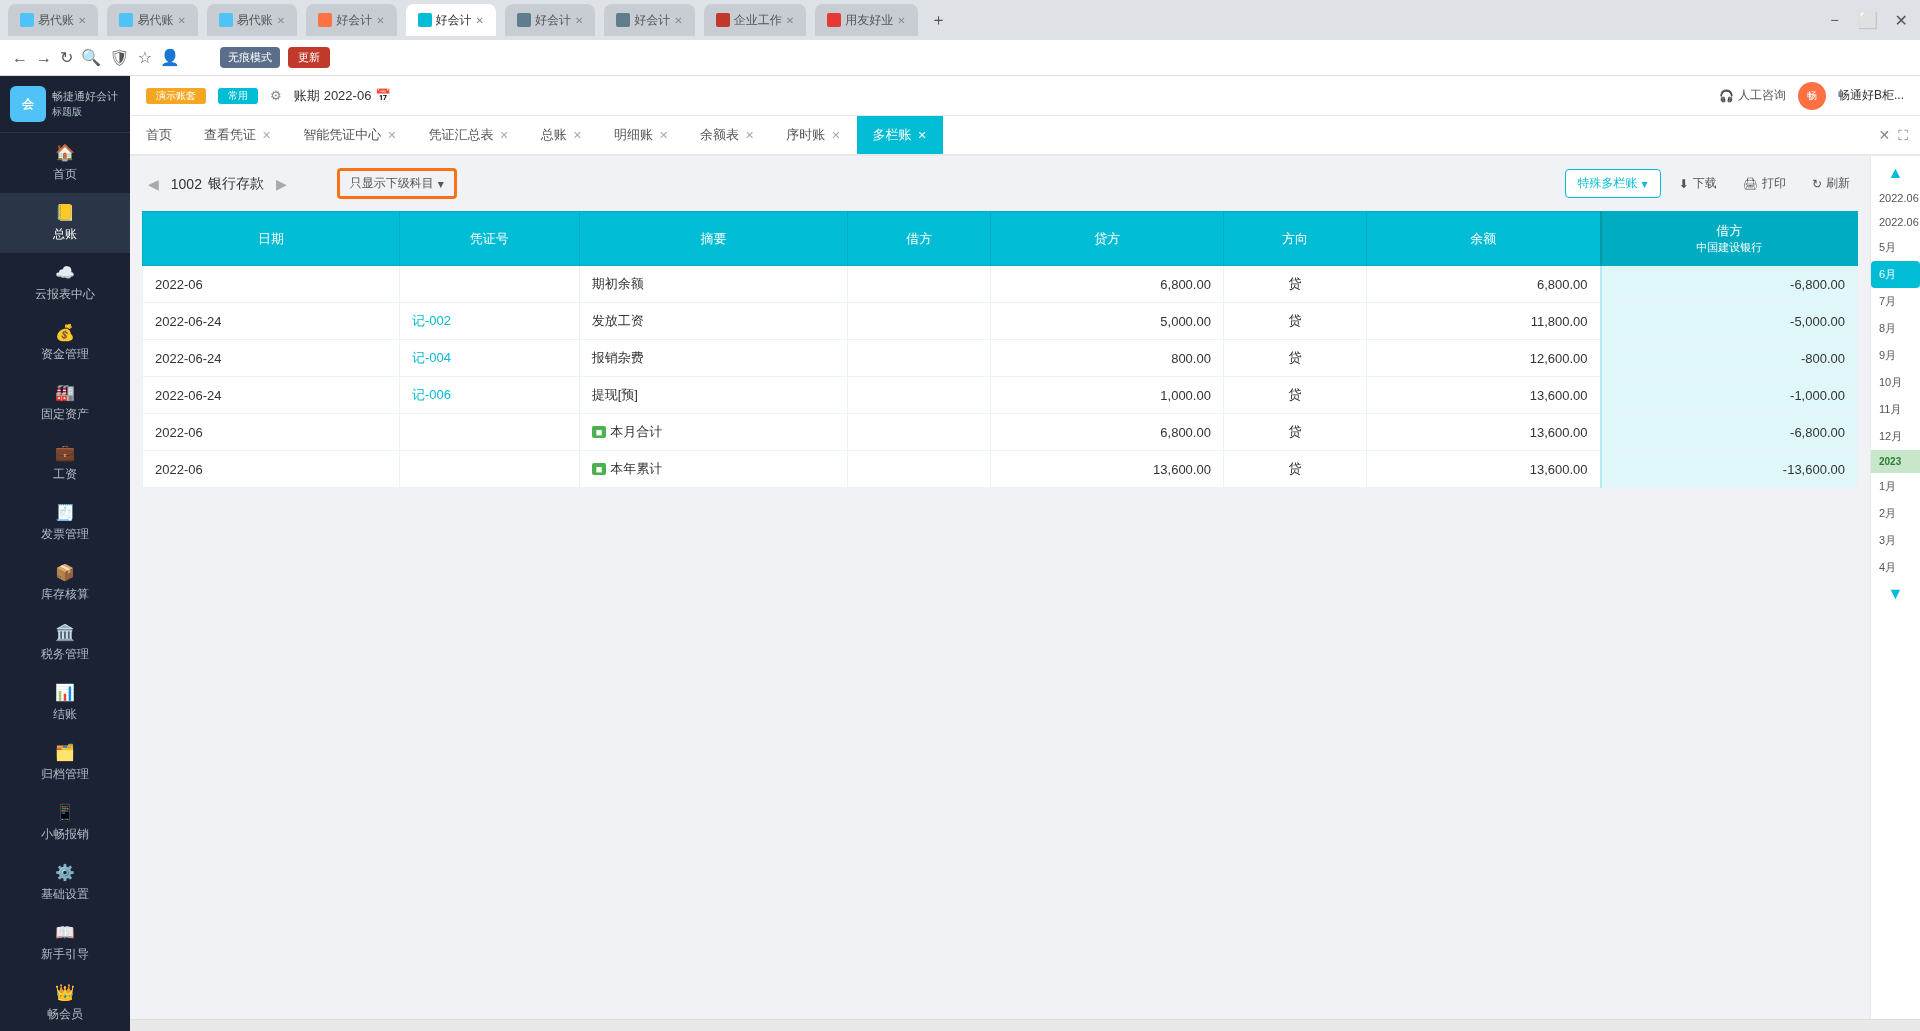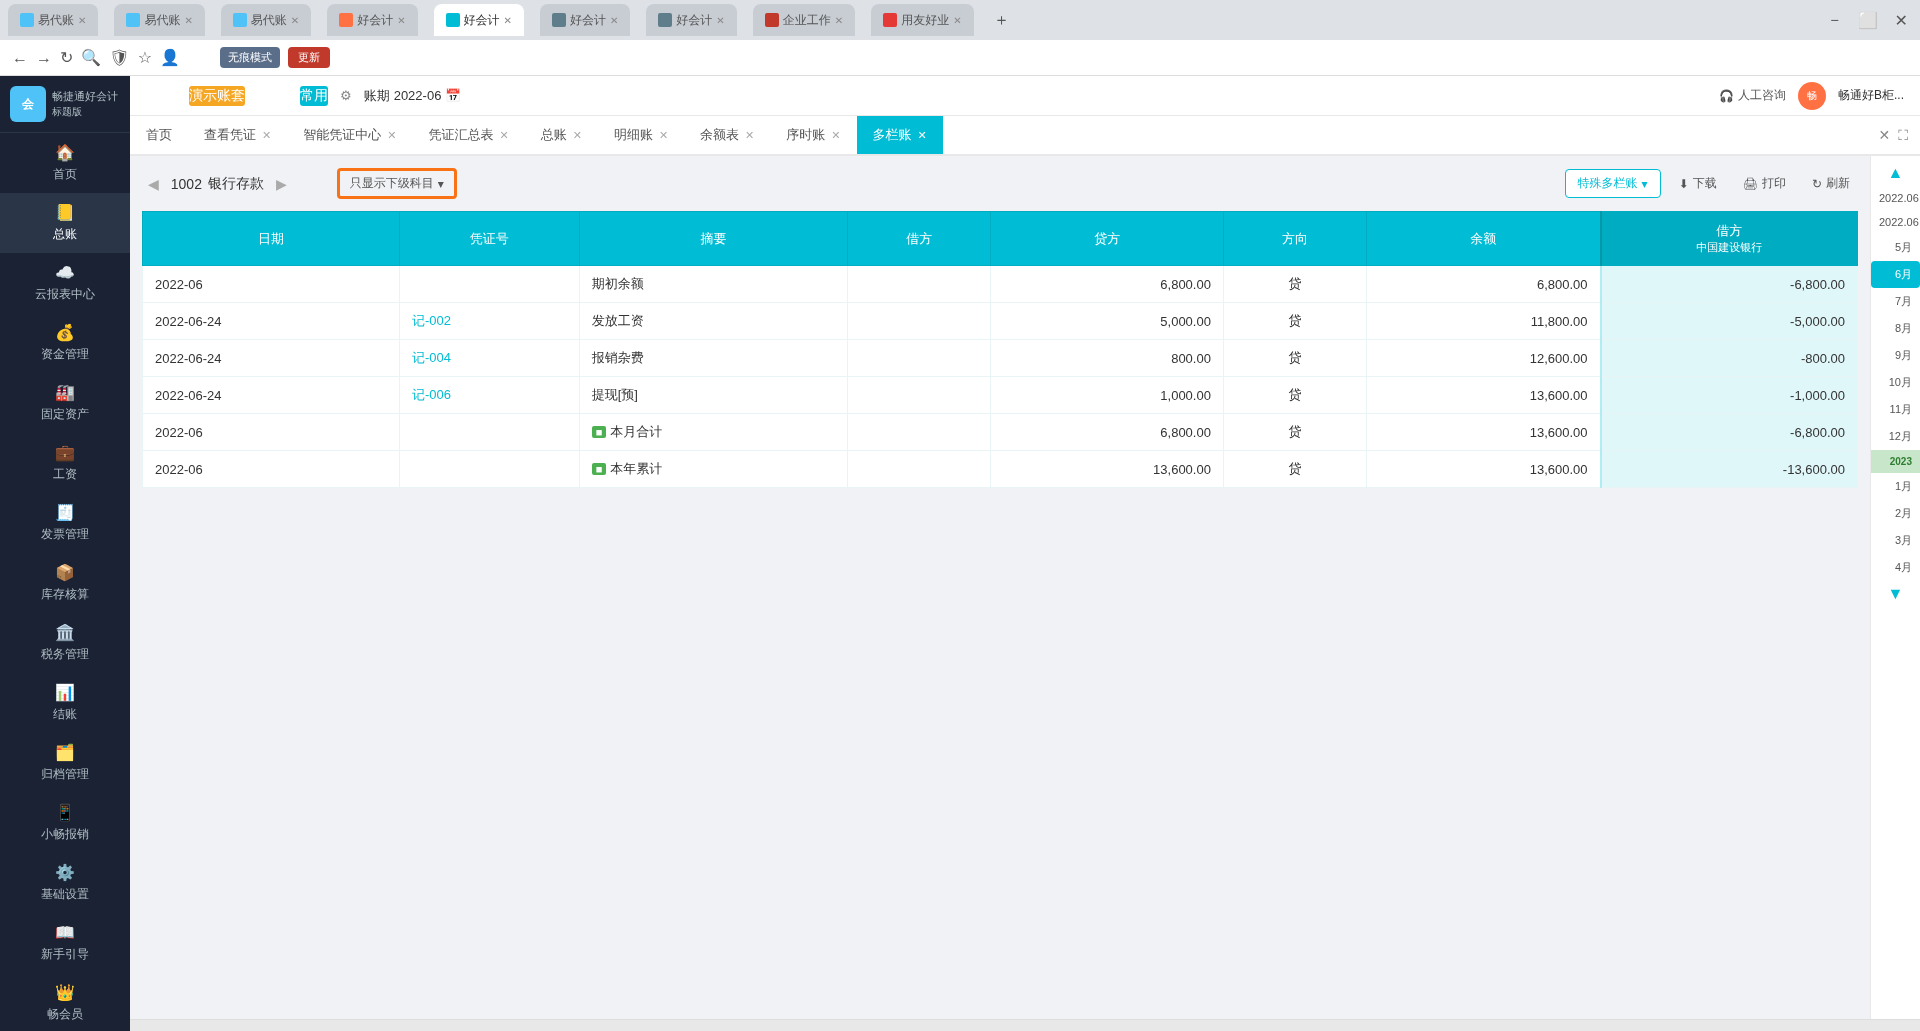--- a/index.html
+++ b/index.html
@@ -1,19 +1,19 @@
 <!DOCTYPE html>
 <html><head>
   <meta charset="utf-8">
   <style>
     * { box-sizing: border-box; margin: 0; padding: 0; }
     body { font-family: 'Microsoft YaHei', Arial, sans-serif; font-size: 13px; background: #f0f2f5; overflow: hidden; }
 
     
-    .browser-chrome { background: #dee1e6; height: 40px; display: flex; align-items: center; padding: 0 8px; gap: 16px; }
+    .browser-chrome { background: #dee1e6; height: 40px; display: flex; align-items: center; padding: 0 8px; gap: 9px; }
     .tab { display: flex; align-items: center; gap: 4px; padding: 6px 12px; border-radius: 8px 8px 0 0; font-size: 12px; cursor: pointer; max-width: 150px; height: 32px; }
     .tab.active { background: #fff; color: #333; }
     .tab.inactive { background: #c8cdd4; color: #555; }
     .tab-icon { width: 14px; height: 14px; border-radius: 2px; flex-shrink: 0; }
     .tab-label { overflow: hidden; white-space: nowrap; text-overflow: ellipsis; max-width: 80px; }
     .tab-close { font-size: 10px; color: #888; cursor: pointer; flex-shrink: 0; }
     .browser-actions { margin-left: auto; display: flex; align-items: center; gap: 8px; }
     .browser-btn { font-size: 16px; color: #555; cursor: pointer; padding: 4px; }
 
     
@@ -34,21 +34,21 @@
     .logo-text { font-size: 11px; color: #b0bec5; line-height: 1.4; font-family: Liberation Serif, serif; }
     .sidebar-item { display: flex; flex-direction: column; align-items: center; padding: 10px 4px; cursor: pointer; color: #b0bec5; font-size: 12px; gap: 4px; }
     .sidebar-item.active { background: #2a3548; color: #fff; }
     .sidebar-item .si-icon { font-size: 16px; }
 
     
     .main { flex: 1; display: flex; flex-direction: column; overflow: hidden; background: #f0f2f5; }
 
     
     .top-bar { background: #fff; height: 40px; display: flex; align-items: center; padding: 0 16px; gap: 12px; border-bottom: 1px solid #e8e8e8; }
-    .demo-badge { font-size: 14px; color: #fff; background: #f5a623; border-radius: 3px; padding: 1px 0; margin-left: 43px; }
+    .demo-badge { font-size: 10px; color: #fff; background: #f5a623; border-radius: 3px; padding: 1px 10px; }
     .period-info { display: flex; align-items: center; gap: 4px; font-size: 13px; color: #333; }
     .top-bar-right { margin-left: auto; display: flex; align-items: center; gap: 12px; }
     .consult-btn { display: flex; align-items: center; gap: 4px; font-size: 12px; color: #555; cursor: pointer; }
     .user-avatar { width: 28px; height: 28px; border-radius: 50%; background: #ff7043; display: flex; align-items: center; justify-content: center; color: #fff; font-size: 10px; }
 
     
     .tab-bar { background: #fff; display: flex; align-items: center; border-bottom: 2px solid #e8e8e8; overflow-x: auto; flex-shrink: 0; }
     .page-tab { padding: 10px 16px; font-size: 13px; cursor: pointer; white-space: nowrap; display: flex; align-items: center; gap: 6px; color: #555; border-bottom: 2px solid transparent; margin-bottom: -2px; }
     .page-tab.active { color: #fff; background: #00bcd4; border-bottom-color: #00bcd4; }
     .page-tab.active .tab-close-x { color: #fff; }
@@ -77,21 +77,21 @@
     .ledger-table tbody tr { background: #fff; }
     .ledger-table tbody td { padding: 9px 12px; border: 1px solid #e8f4f5; color: #333; }
     .ledger-table tbody td.num { text-align: right; }
     .ledger-table tbody td.center { text-align: center; }
     .tag-green { display: inline-block; background: #4caf50; color: #fff; border-radius: 2px; padding: 0 4px; font-size: 11px; margin-right: 4px; }
     .extra-col { background: #e0f7fa; text-align: right; }
     .extra-header { background: #00acc1; }
 
     
     .date-sidebar { width: 50px; background: #fff; border-left: 1px solid #e8e8e8; display: flex; flex-direction: column; align-items: center; padding: 4px 0; font-size: 11px; overflow-y: auto; flex-shrink: 0; }
-    .date-item { padding: 6px 8px; text-align: right; cursor: pointer; color: #555; width: 100%; }
+    .date-item { padding: 6px 8px; text-align: left; cursor: pointer; color: #555; width: 100%; }
     .date-item.active { background: #00bcd4; color: #fff; border-radius: 4px; }
     .date-item.year-2023 { background: #c8e6c9; color: #2e7d32; font-weight: bold; font-size: 10px; }
     .date-nav { color: #00bcd4; cursor: pointer; font-size: 16px; padding: 4px; }
 
     
     .scrollbar-area { height: 12px; background: #e8e8e8; border-top: 1px solid #ddd; }
   </style>
 </head>
 <body>
 

